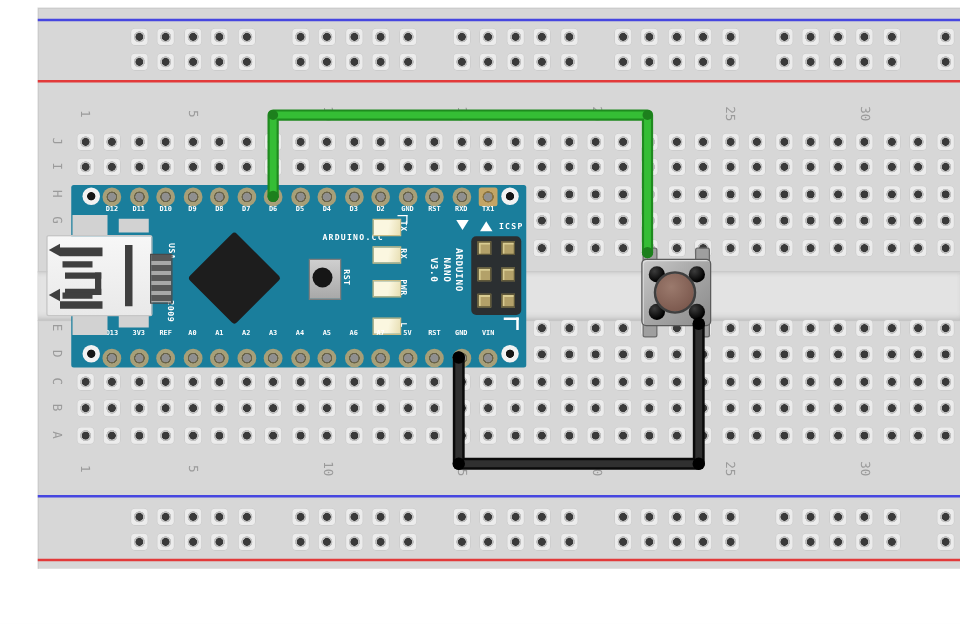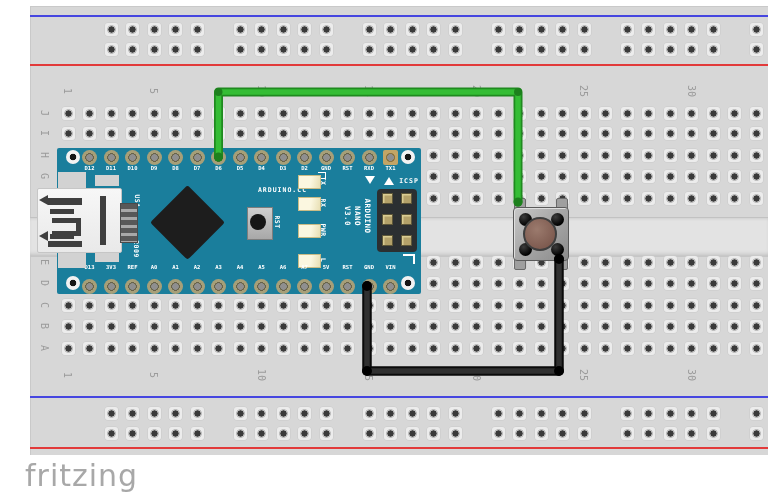--- a/index.html
+++ b/index.html
@@ -694,14 +694,13 @@
     <g>
       <path d="M367 286 L367 371 L559 371 L559 259" fill="none" stroke-width="9.5" stroke-linecap="round" stroke-linejoin="round" stroke="#0a0a0a"></path>
       <path d="M367 286 L367 371 L559 371 L559 259" fill="none" stroke-width="5.5" stroke-linecap="round" stroke-linejoin="round" stroke="#303030"></path>
       <circle cx="367" cy="371" r="5" class="kcap" fill="#000000"></circle>
       <circle cx="559" cy="371" r="5" class="kcap" fill="#000000"></circle>
       <circle cx="367" cy="286" r="5" class="kcap" fill="#000000"></circle>
       <circle cx="559" cy="259" r="5" class="kcap" fill="#000000"></circle>
     </g>
   </svg>
 
-  <div id="wm">fritzing</div>
 </div>
 
 </body></html>

